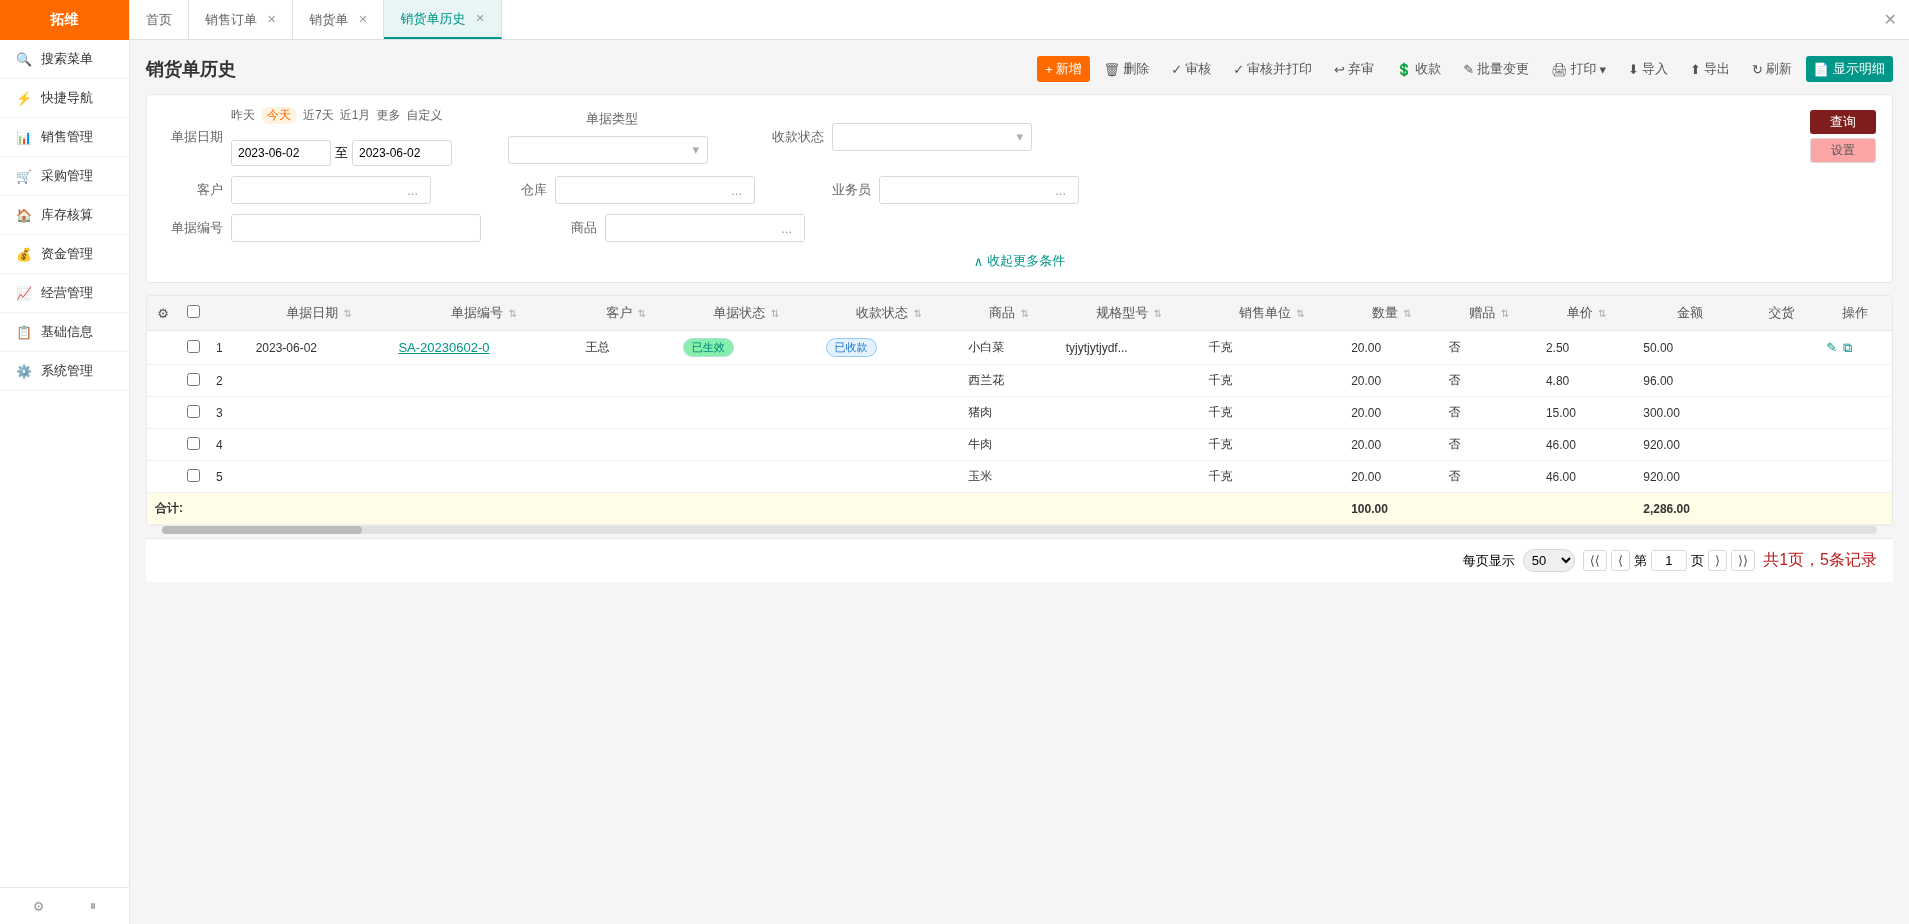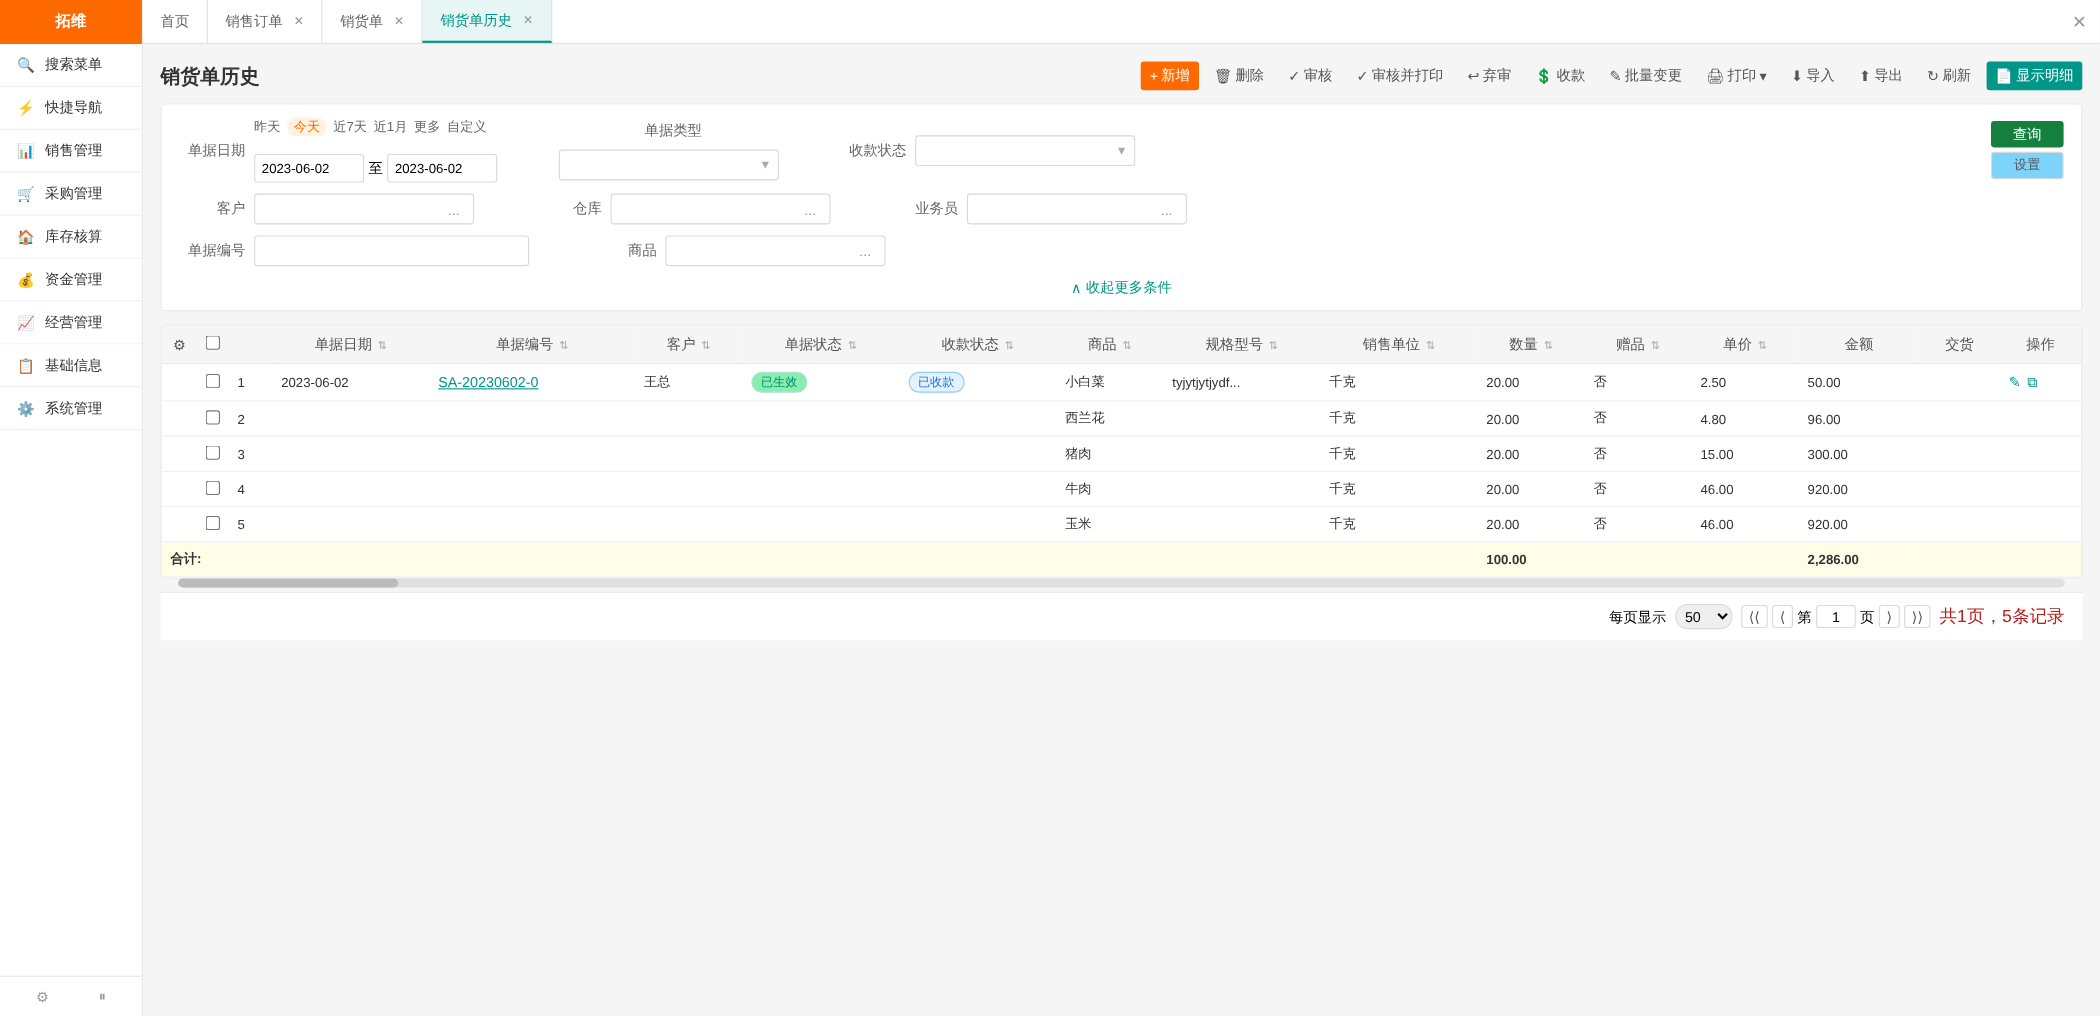--- a/index.html
+++ b/index.html
@@ -234,22 +234,22 @@
           </div>
         </div>
         <div class="filter-item" style="margin-left:40px;">
           <span class="filter-label">收款状态</span>
           <div style="display:flex;align-items:center;border:1px solid #d9d9d9;border-radius:3px;min-width:200px;height:28px;padding:0 8px;background:#fff;">
             <input style="border: none; outline: none; flex: 1 1 0%; font-size: 12px;">
             <span style="color:#aaa;">▾</span>
           </div>
         </div>
         <div style="display:flex;flex-direction:column;gap:4px;margin-left:auto;">
-          <button style="background:#15803d;color:#fff;border:none;border-radius:3px;padding:3px 20px;cursor:pointer;font-size:13px;">查询</button>
-          <button style="background:#7dd3fc;color:#555;border:1px solid #d9d9d9;border-radius:3px;padding:3px 20px;cursor:pointer;font-size:12px;">设置</button>
+          <button style="background:#7f1d1d;color:#fff;border:none;border-radius:3px;padding:3px 20px;cursor:pointer;font-size:13px;">查询</button>
+          <button style="background:#fca5a5;color:#555;border:1px solid #d9d9d9;border-radius:3px;padding:3px 20px;cursor:pointer;font-size:12px;">设置</button>
         </div>
       </div>
 
       <div class="filter-row">
         <div class="filter-item">
           <span class="filter-label">客户</span>
           <div style="display:flex;align-items:center;border:1px solid #d9d9d9;border-radius:3px;min-width:200px;height:28px;padding:0 8px;background:#fff;">
             <input style="border: none; outline: none; flex: 1 1 0%; font-size: 12px;">
             <span class="ellipsis-btn">...</span>
           </div>

